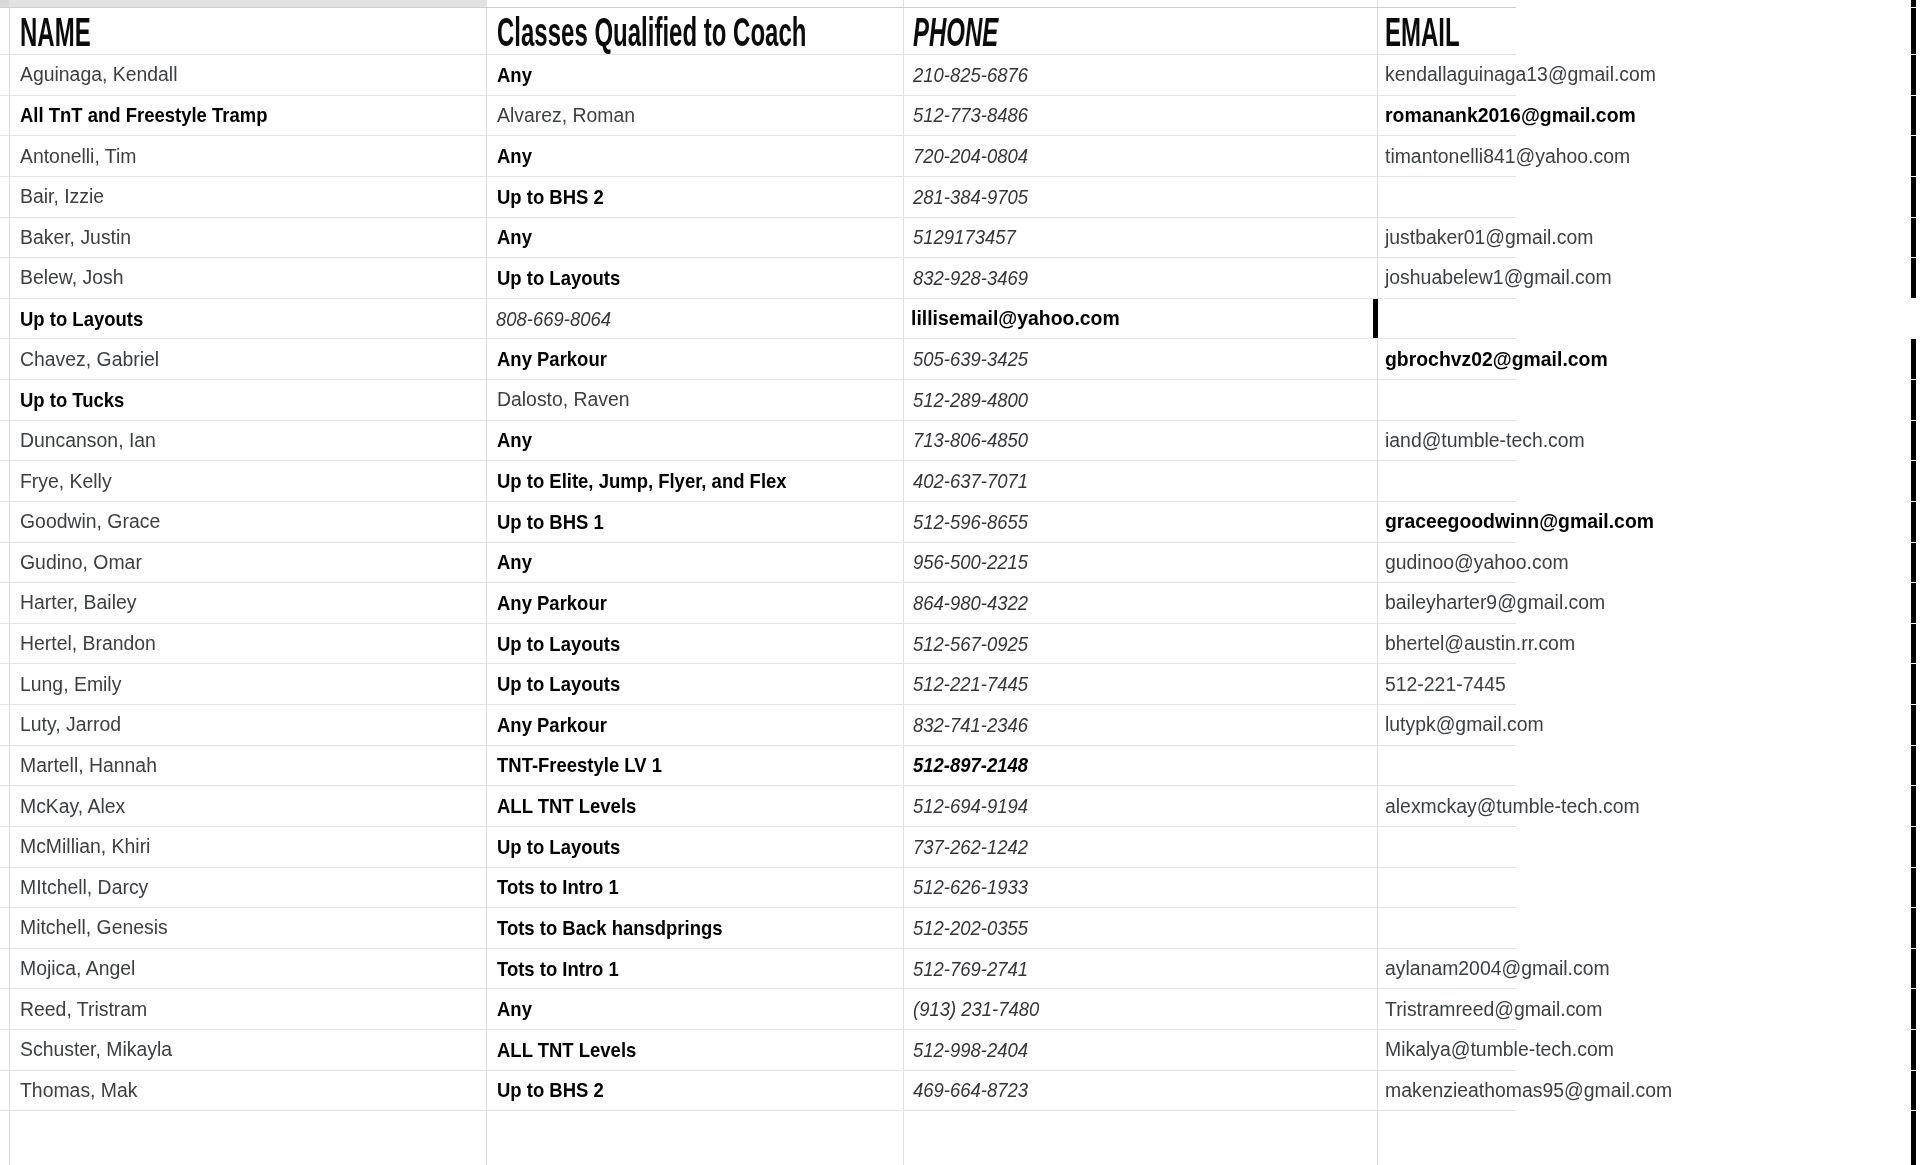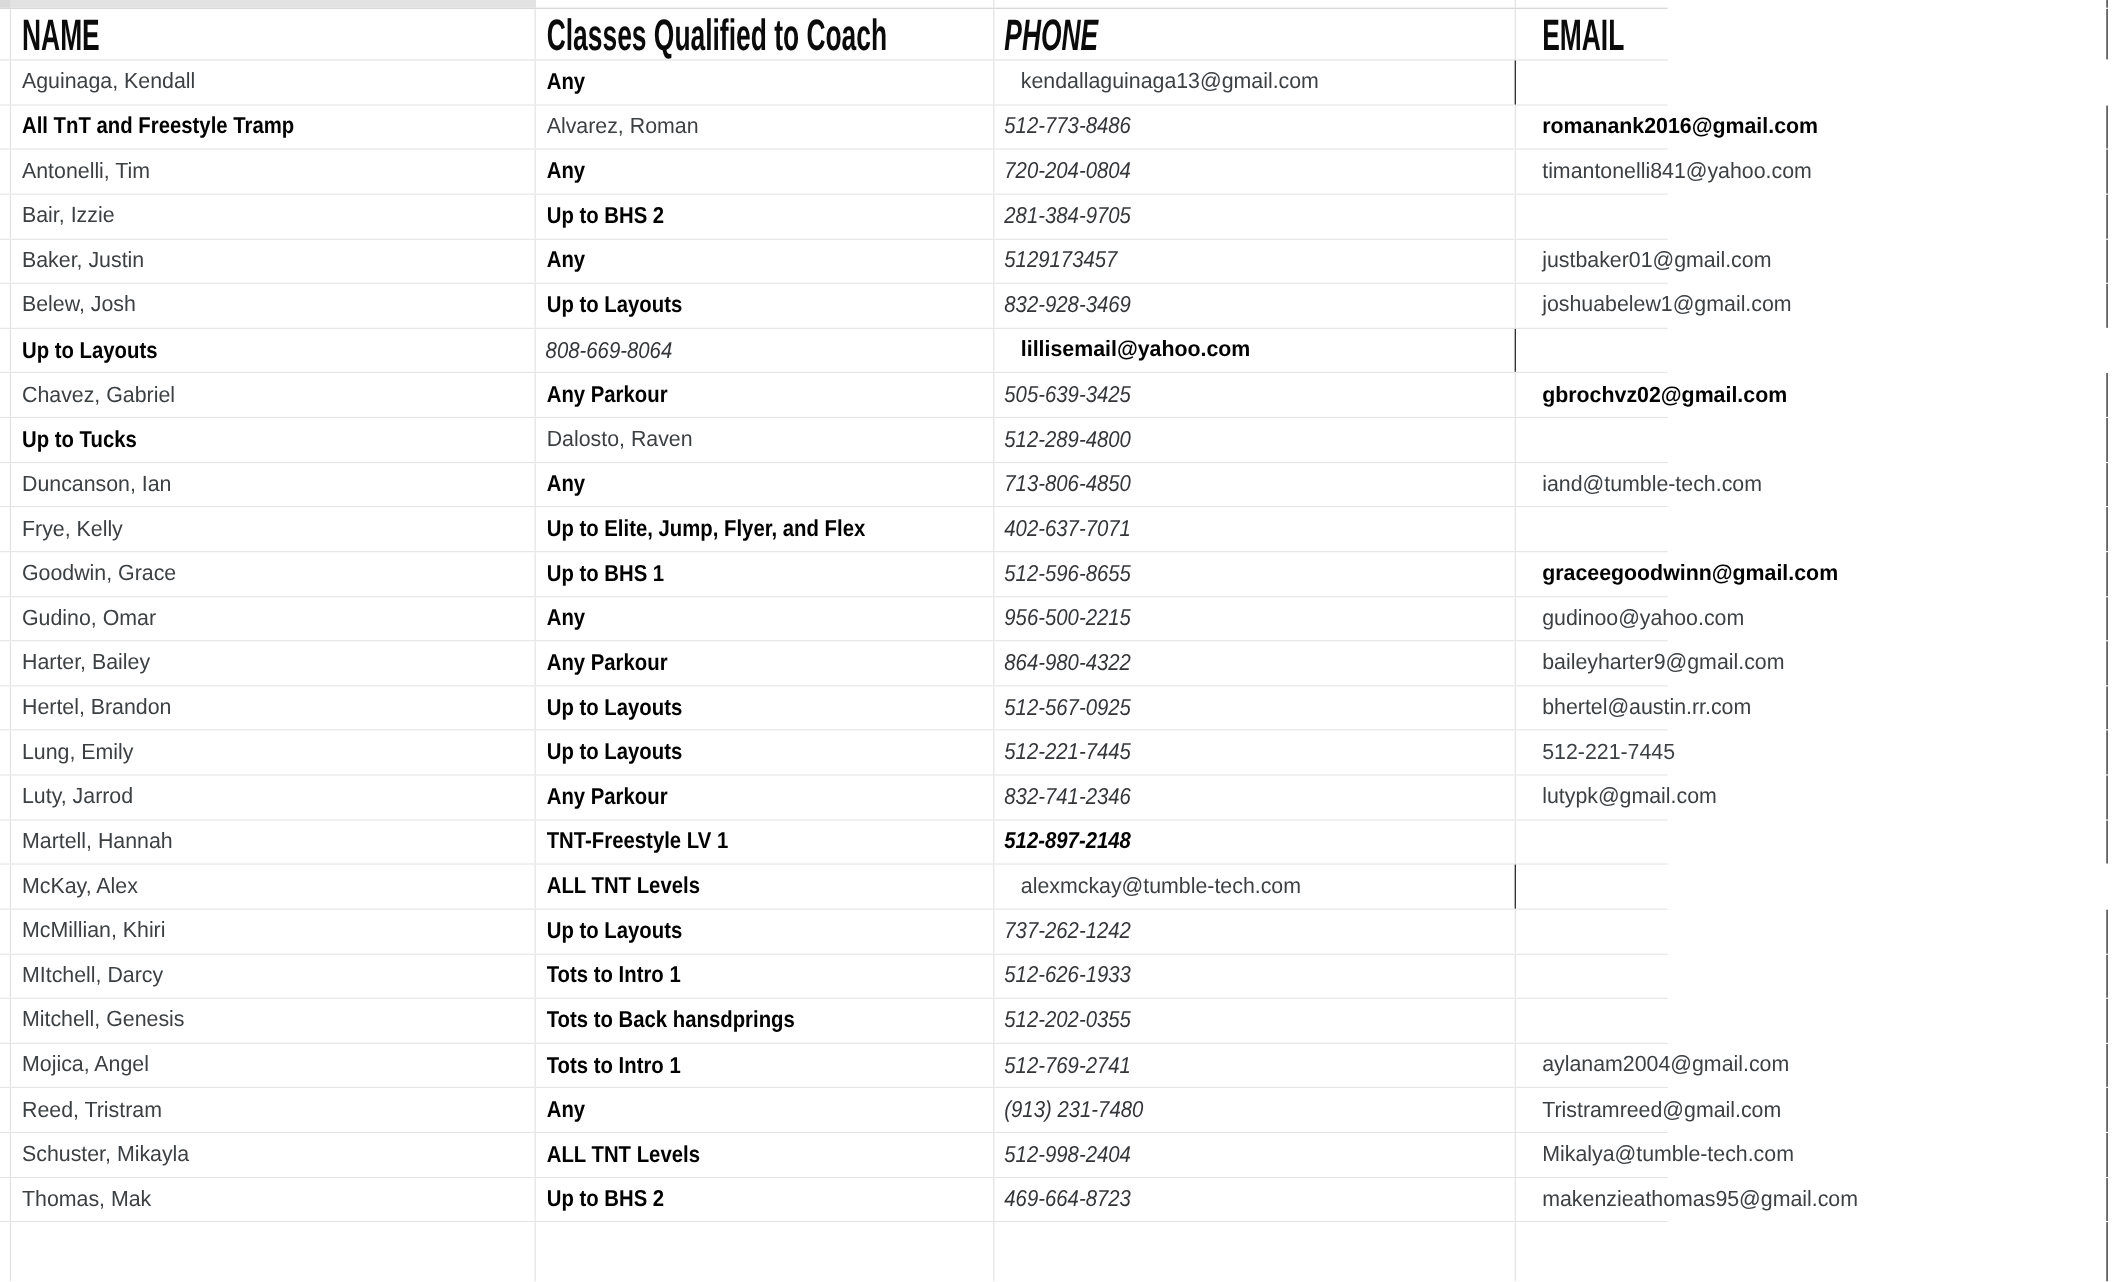--- a/index.html
+++ b/index.html
@@ -15,21 +15,21 @@
     grid-template-columns:10px 477px 417px 474px 538px 4px;
     border-bottom:1px solid #e4e4e4;
     flex:0 0 auto;
   }
   .cell{
     border-right:1px solid #e0e0e0;
     overflow:hidden;white-space:nowrap;
     display:flex;align-items:center;
   }
   .cell.last{border-right:none;}
-  .cell.endcap{border-right:1px solid #000000;margin-left:17px;}
+  .cell.endcap{border-right:5px solid #000000;}
 
   
   .row.sliver{height:8px;border-bottom:1px solid #cfcfcf;}
   .row.sliver .c-edge{background:#d9d9d9;}
   .row.sliver .c-name{background:#e2e2e2;}
 
   
   .row.header{height:47px;border-bottom:1px solid #e0e0e0;}
   .hdr-text{
     display:inline-block;
@@ -100,20 +100,23 @@
 
   <div id="rows">
       <div class="row data">
         <div class="cell "></div>
         <div class="cell pad-name">
           <span class="t-name">Aguinaga, Kendall</span>
         </div>
         <div class="cell pad-classes">
           <span class="t-classes">Any</span>
         </div>
+        <div class="cell pad-phone">
+          <span class="t-phone">210-825-6876</span>
+        </div>
         <div class="cell pad-email endcap">
           <span class="t-email">kendallaguinaga13@gmail.com</span>
         </div>
         <div class="cell last"></div>
       </div>
       <div class="row data">
         <div class="cell "></div>
         <div class="cell pad-classes">
           <span class="t-classes">All TnT and Freestyle Tramp</span>
         </div>
@@ -373,20 +376,23 @@
         <div class="cell pad-email endcap"></div>
         <div class="cell last"></div>
       </div>
       <div class="row data">
         <div class="cell "></div>
         <div class="cell pad-name">
           <span class="t-name">McKay, Alex</span>
         </div>
         <div class="cell pad-classes">
           <span class="t-classes">ALL TNT Levels</span>
+        </div>
+        <div class="cell pad-phone">
+          <span class="t-phone">512-694-9194</span>
         </div>
         <div class="cell pad-email endcap">
           <span class="t-email">alexmckay@tumble-tech.com</span>
         </div>
         <div class="cell last"></div>
       </div>
       <div class="row data">
         <div class="cell "></div>
         <div class="cell pad-name">
           <span class="t-name">McMillian, Khiri</span>

